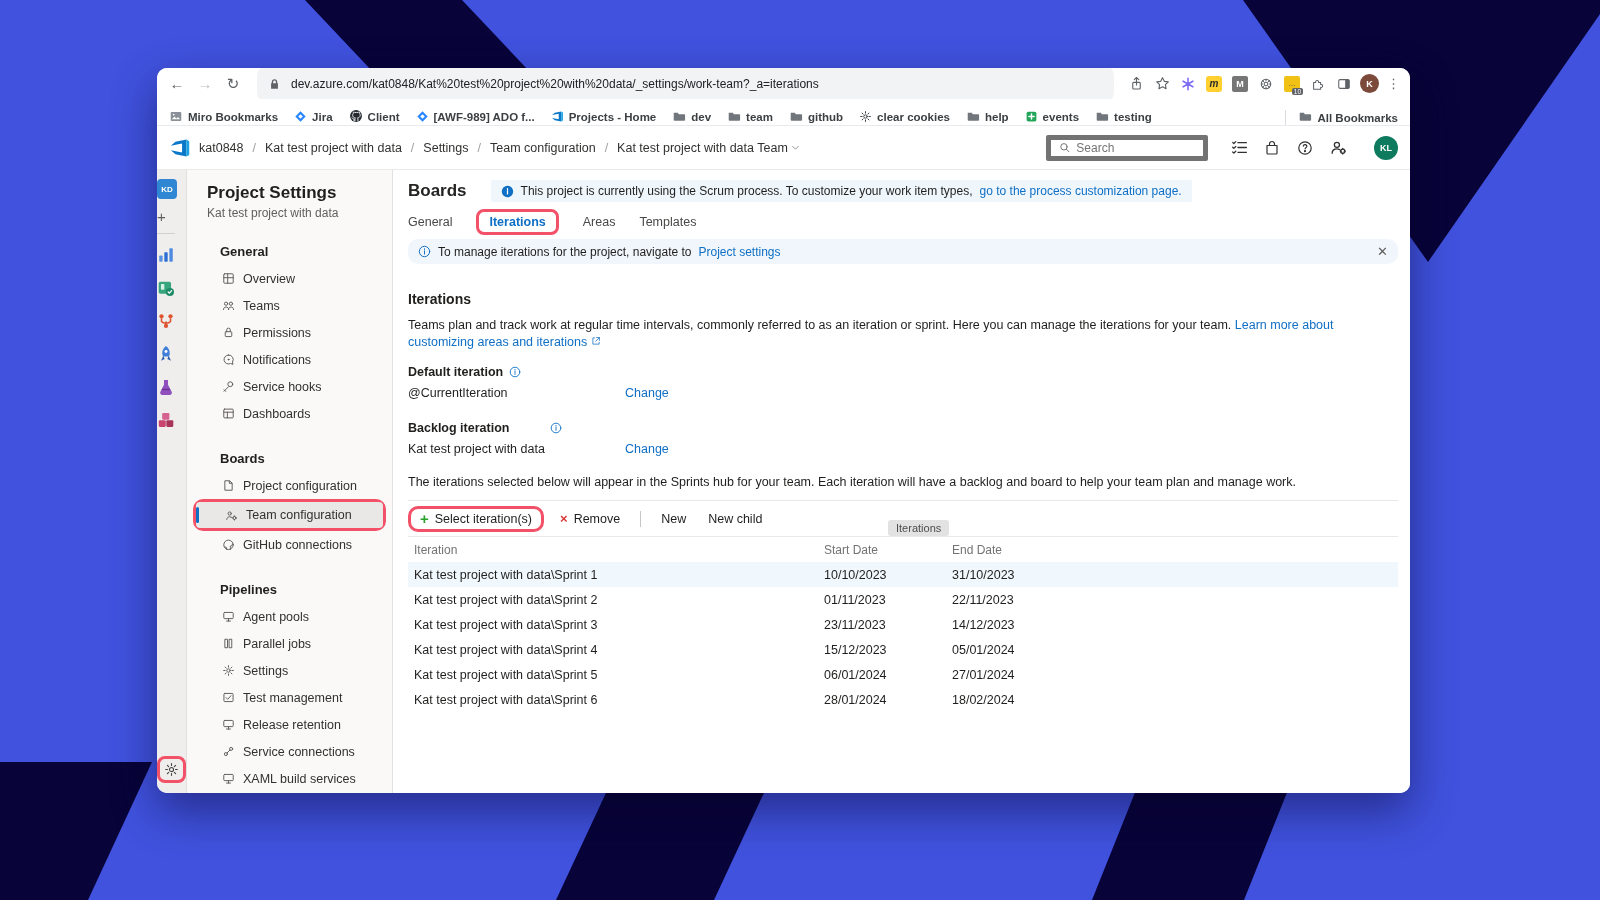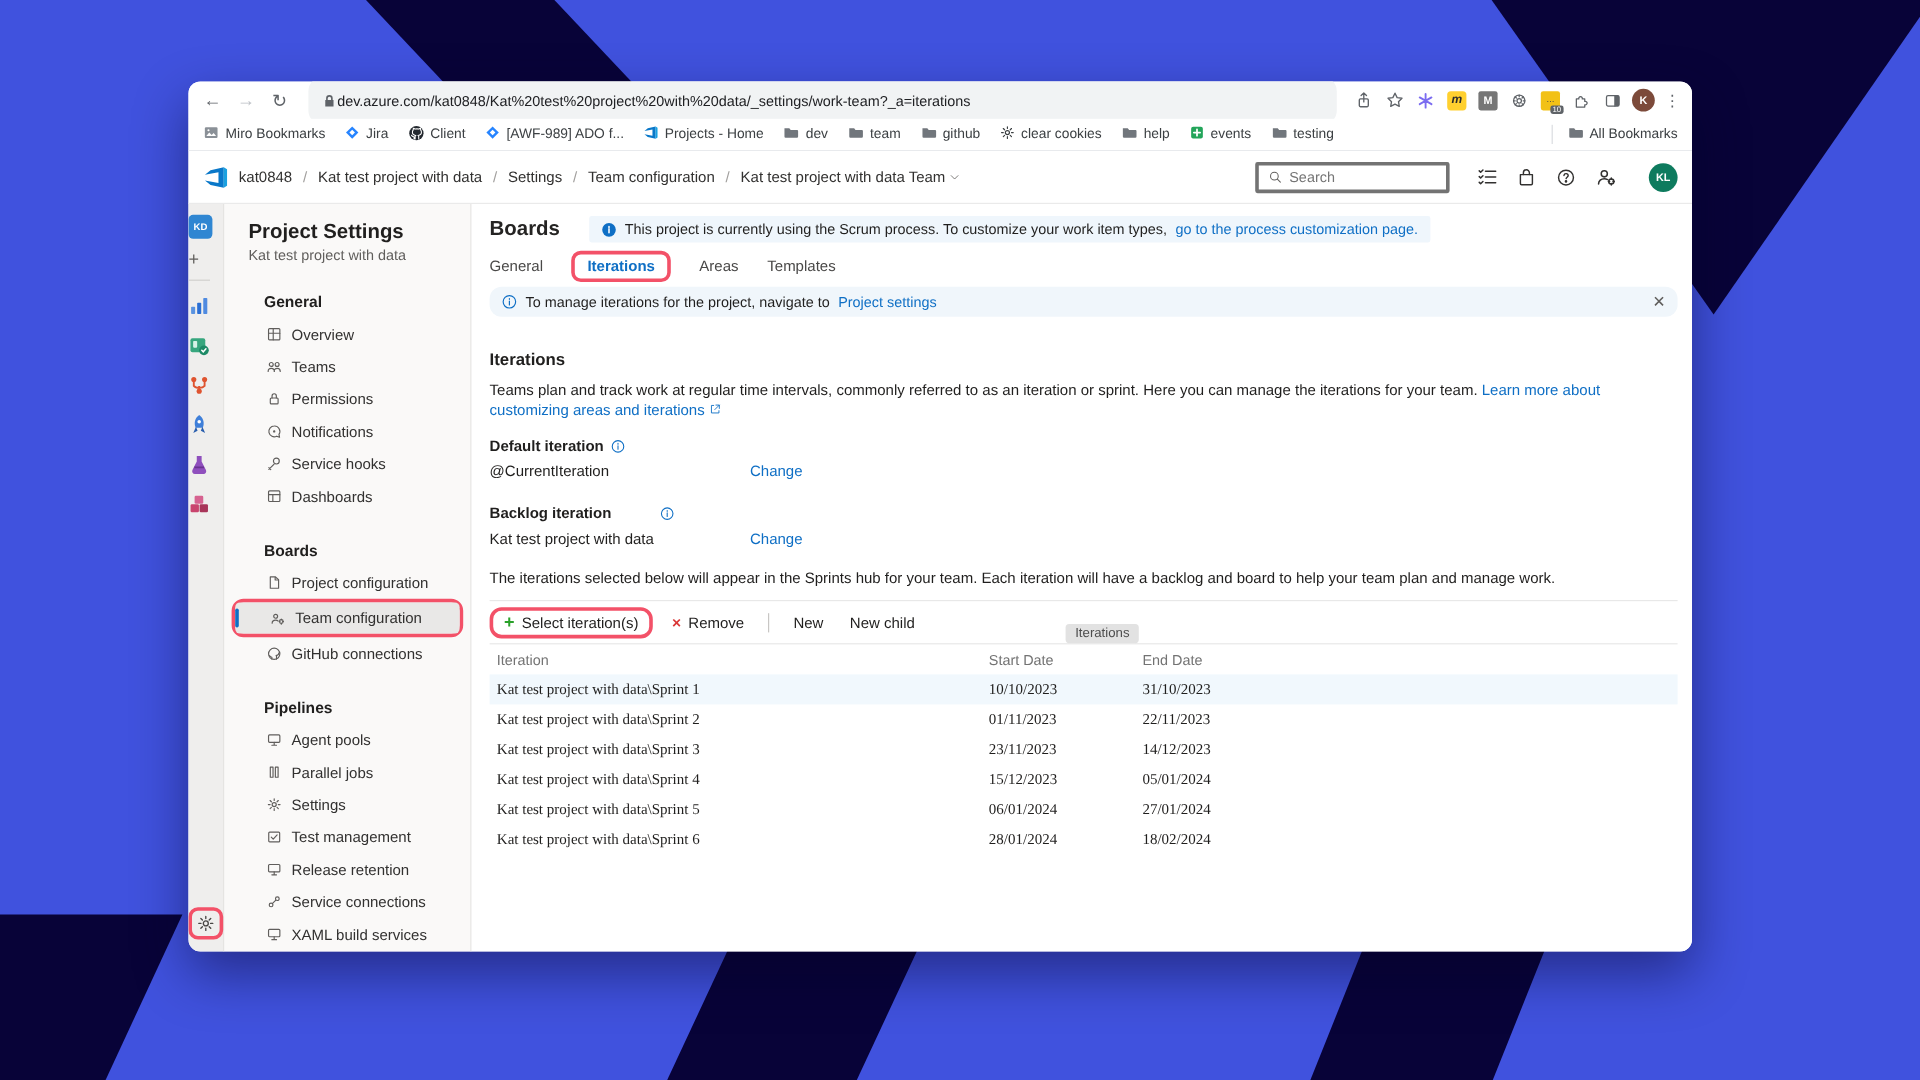--- a/index.html
+++ b/index.html
@@ -10,47 +10,47 @@
   
   .window { position:absolute; left:157px; top:68px; width:1253px; height:725px;
     background:#fff; border-radius:10px; overflow:hidden; display:flex; flex-direction:column;
     box-shadow:0 18px 45px rgba(5,2,40,.45); }
 
   
   .chrome-bar { height:31px; background:#fff; display:flex; align-items:center; padding:0 10px; gap:8px; flex:none; }
   .nav-ic { font-size:15px; color:#5f6368; width:20px; text-align:center; cursor:pointer; }
   .nav-ic.dim { color:#bdc1c6; }
   .url-pill { flex:1; height:40px; background:#f1f3f4; border-radius:12px; display:flex; align-items:center;
-    padding:0 12px; gap:1px; margin:0 6px; min-width:0; }
+    padding:0 12px; gap:11px; margin:0 6px; min-width:0; }
   .url-pill svg { flex:none; }
   .url-text { font-size:12px; color:#202124; white-space:nowrap; overflow:hidden; }
   .tb-icons { display:flex; align-items:center; gap:10px; }
   .ext { width:16px; height:16px; display:flex; align-items:center; justify-content:center; font-size:12px; color:#5f6368; cursor:pointer; }
   .ext-miro { background:#ffd02f; border-radius:3px; color:#2b2b2b; font-weight:bold; font-size:10px; font-style:italic; }
   .ext-m { background:#767676; border-radius:2px; color:#fff; font-weight:bold; font-size:9px; }
   .ext-cal { background:#f2c116; border-radius:2px; color:#444; font-size:7px; position:relative; }
   .ext-cal .badge { position:absolute; right:-3px; bottom:-3px; background:#5f6368; color:#fff; font-size:6.5px; padding:0 2px; border-radius:2px; font-style:normal; }
   .avatar-k { width:19px; height:19px; border-radius:50%; background:#7c4a3a; color:#fff; font-size:9px; font-weight:bold;
     display:flex; align-items:center; justify-content:center; cursor:pointer; }
   .kebab { color:#5f6368; font-size:13px; letter-spacing:0; cursor:pointer; }
 
   
-  .bookmarks-bar { height:27px; background:#fff; border-bottom:1px solid #e8eaed; display:flex; align-items:center;
-    padding:0 12px; flex:none; font-size:11.5px; color:#3c4043; }
+  .bookmarks-bar { height:27px; background:#fff; border-bottom:1px solid #e8eaed; display:flex; align-items:flex-end;
+    padding:0 12px; flex:none; font-size:11.5px; color:#3c4043;font-weight:bold; }
   .bm-list { display:flex; align-items:center; gap:16px; flex:1; min-width:0; overflow:hidden; }
   .bm { display:flex; align-items:center; gap:5px; white-space:nowrap; cursor:pointer; }
   .all-bm { display:flex; align-items:center; gap:5px; border-left:1px solid #dadce0; padding-left:12px; margin-left:12px; cursor:pointer; }
 
   
   .ado-header { height:44px; background:#fff; border-bottom:1px solid #eaeaea; display:flex; align-items:center;
     padding:0 12px; gap:8px; flex:none; }
   .crumbs { display:flex; align-items:center; gap:9px; font-size:12.5px; color:#323130; }
   .crumb { cursor:pointer; white-space:nowrap; }
   .crumb-sep { color:#a19f9d; }
-  .search-box { margin-left:auto; width:162px; height:26px; border:3px solid #737373; border-radius:2px;
+  .search-box { margin-left:auto; width:162px; height:26px; border:5px solid #737373; border-radius:2px;
     display:flex; align-items:center; padding:0 8px; gap:6px; }
   .search-box input { border:none; outline:none; width:100%; font-size:12px; color:#323130; font-family:inherit; background:transparent; }
   .hdr-ics { display:flex; align-items:center; gap:15px; margin-left:14px; color:#323130; }
   .hic { width:18px; height:18px; display:flex; align-items:center; justify-content:center; cursor:pointer; }
   .avatar-kl { width:24px; height:24px; border-radius:50%; background:#0e7b5e; color:#fff; font-size:9px; font-weight:bold;
     display:flex; align-items:center; justify-content:center; margin-left:19px; cursor:pointer; }
 
   
   .body-row { flex:1; display:flex; min-height:0; }
   .rail { width:30px; background:#efeeed; border-right:1px solid #e3e1df; display:flex; flex-direction:column;
@@ -97,21 +97,21 @@
     display:flex; align-items:center; }
   .tb-btn { display:flex; align-items:center; gap:6px; font-size:12.5px; color:#201f1e; background:none; border:none;
     font-family:inherit; cursor:pointer; padding:4px 8px; }
   .tb-btn .plus { color:#2aa12a; font-size:15px; font-weight:bold; line-height:10px; }
   .tb-btn .xx { color:#d93636; font-size:13px; font-weight:bold; line-height:10px; }
   .tb-btn.annotated { border:3px solid #f35168; border-radius:10px; padding:3px 9px; margin-right:8px; }
   .vdiv { width:1px; height:16px; background:#c8c6c4; margin:0 12px; }
   .tooltip { position:absolute; left:495px; top:350px; background:#e2e2e2; color:#4d4d4d; font-size:11px;
     padding:2px 8px; border-radius:3px; z-index:5; }
   .thead { display:flex; align-items:center; height:24px; font-size:12px; color:#737373; margin-top:1px; }
-  .trow { display:flex; align-items:center; height:25px; cursor:pointer;font-family:Liberation Serif, serif; }
+  .trow { display:flex; align-items:center; height:25px; cursor:pointer; }
   .trow.hl { background:#f1f8fd; }
   .c1 { width:416px; padding-left:6px; } .c2 { width:128px; } .c3 { flex:1; }
   svg.st { stroke:currentColor; fill:none; stroke-width:1.2; stroke-linecap:round; stroke-linejoin:round; }
 </style>
 </head>
 <body>
 
 <svg class="bg-svg" width="1600" height="900" viewBox="0 0 1600 900">
   <rect width="1600" height="900" fill="#4052de"></rect>
   <polygon points="305,0 462,0 530,72 373,72" fill="#080338"></polygon>

